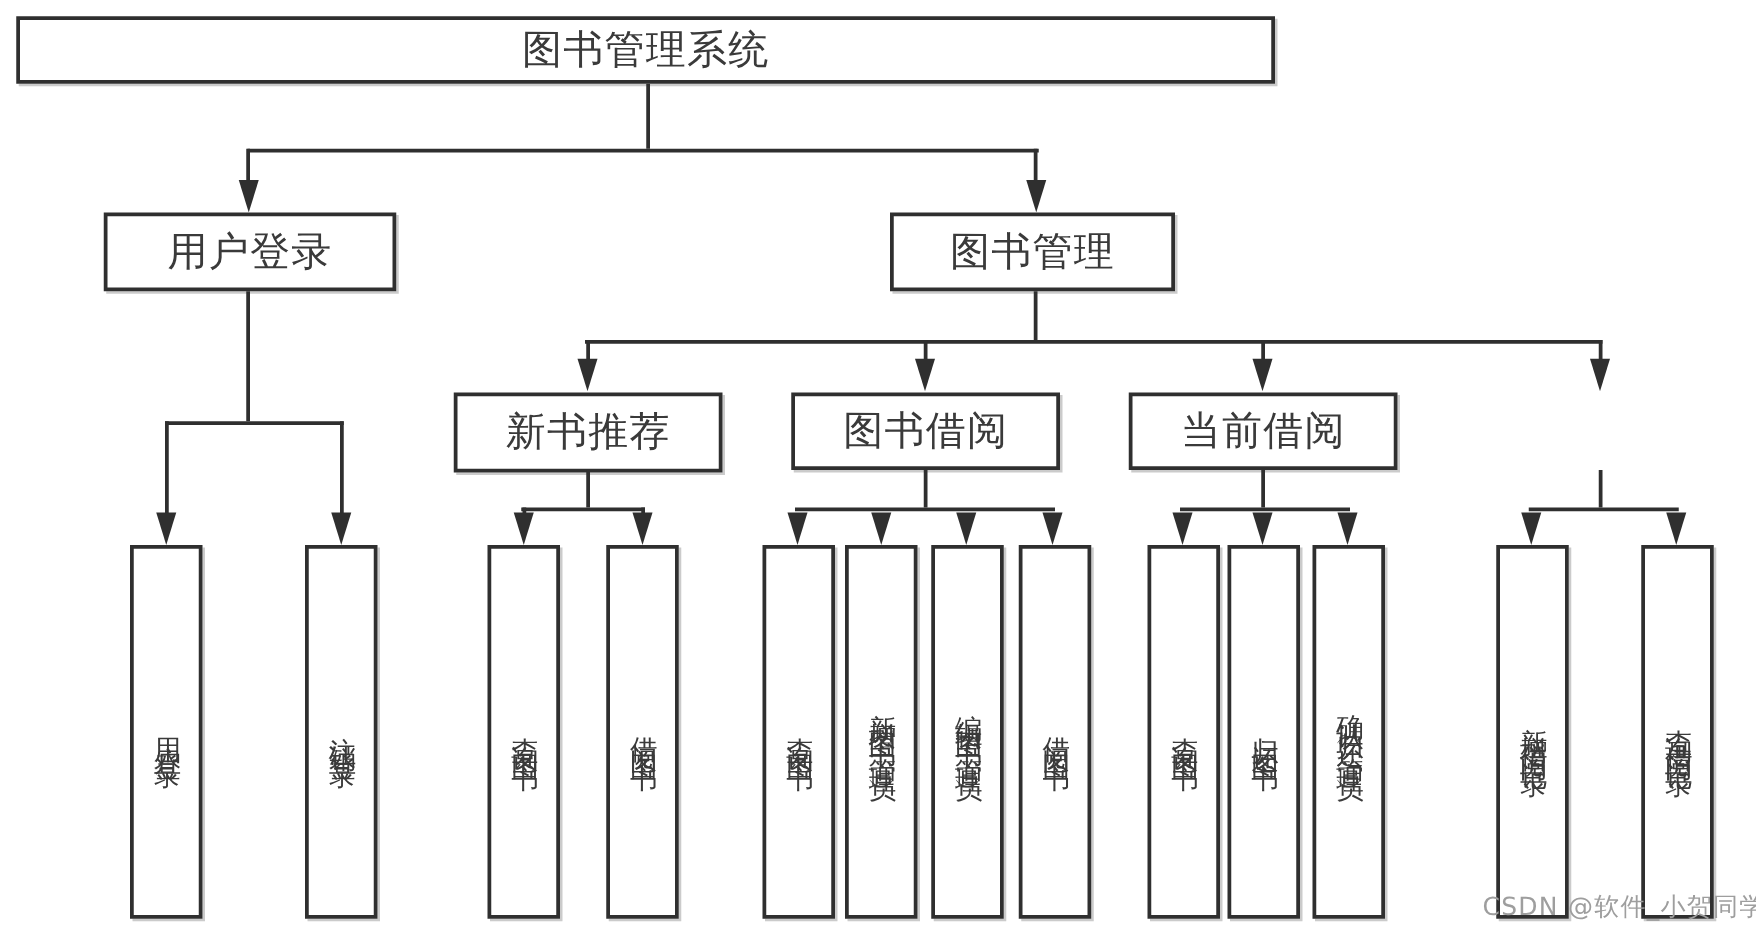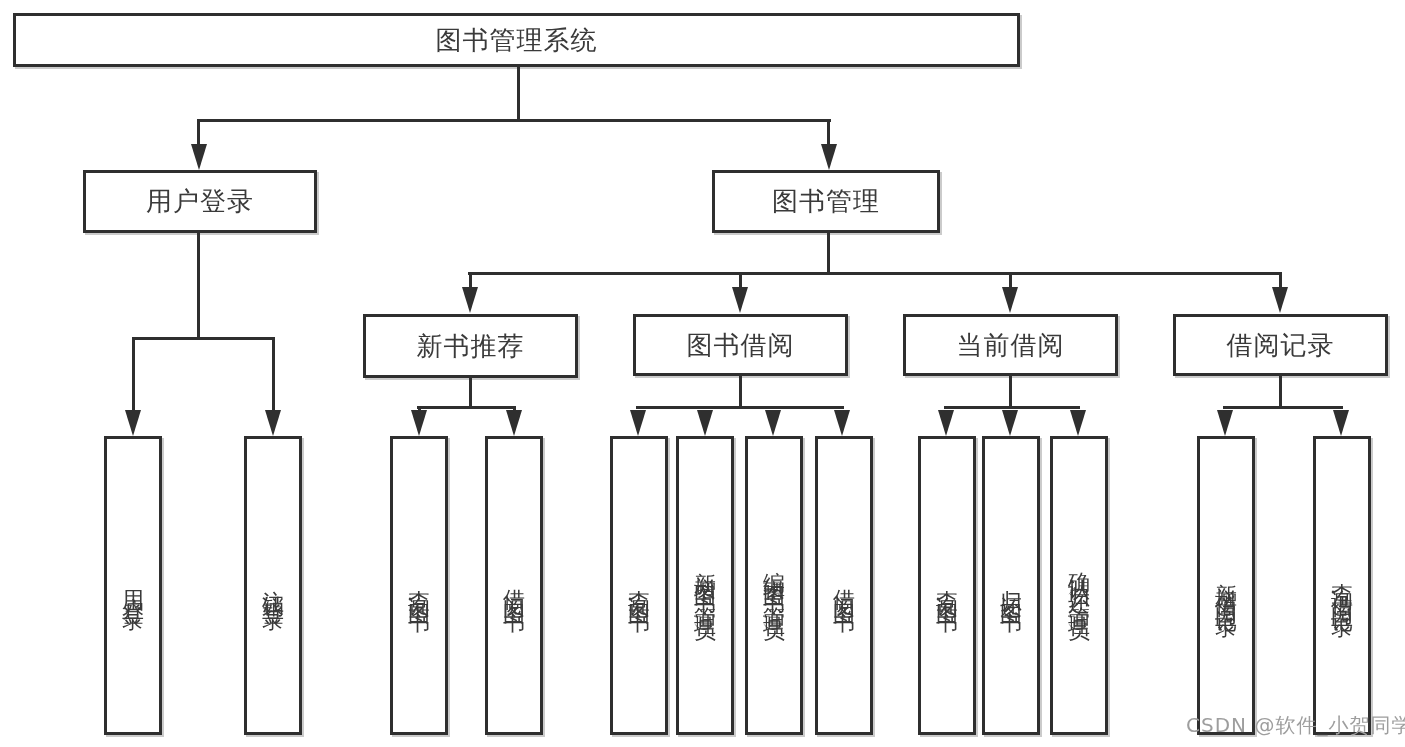--- a/index.html
+++ b/index.html
@@ -6,21 +6,21 @@
   body{font-family:"DejaVu Sans","Liberation Sans",sans-serif;}
   #canvas{
     position:relative;width:1405px;height:747px;background:#ffffff;overflow:hidden;
   }
   .box{
     position:absolute;box-sizing:border-box;background:#ffffff;
     border:3px solid #2f2f2f;color:#3a3a3a;
     display:flex;align-items:center;justify-content:center;
     box-shadow:2px 2px 0 rgba(140,140,140,0.45);
   }
-  .hnode{font-size:26px;letter-spacing:1px;}
+  .hnode{font-size:32px;letter-spacing:1px;}
   .leaf{
     writing-mode:vertical-rl;text-orientation:mixed;
     font-size:22px;letter-spacing:7px;line-height:1;
   }
   .vline{position:absolute;width:3px;background:#2f2f2f;}
   .hline{position:absolute;height:3px;background:#2f2f2f;}
   .ahead{
     position:absolute;width:0;height:0;
     border-left:8px solid transparent;border-right:8px solid transparent;
     border-top:26px solid #2f2f2f;
@@ -61,21 +61,20 @@
   <div class="vline" style="left:1009px;top:272px;height:17px"></div>
   <div class="vline" style="left:1279px;top:272px;height:17px"></div>
   <div class="ahead" style="left:462px;top:287px"></div>
   <div class="ahead" style="left:732px;top:287px"></div>
   <div class="ahead" style="left:1002px;top:287px"></div>
   <div class="ahead" style="left:1272px;top:287px"></div>
 
   <div class="box hnode" style="left:363px;top:314px;width:215px;height:64px">新书推荐</div>
   <div class="box hnode" style="left:633px;top:314px;width:215px;height:62px">图书借阅</div>
   <div class="box hnode" style="left:903px;top:314px;width:215px;height:62px">当前借阅</div>
-  <div class="box hnode" style="left:1173px;top:314px;width:215px;height:62px">借阅记录</div>
 
   <div class="vline" style="left:469px;top:376px;height:30px"></div>
   <div class="hline" style="left:417px;top:406px;width:99px"></div>
   <div class="vline" style="left:418px;top:406px;height:8px"></div>
   <div class="vline" style="left:513px;top:406px;height:8px"></div>
   <div class="ahead" style="left:411px;top:410px"></div>
   <div class="ahead" style="left:506px;top:410px"></div>
 
   <div class="vline" style="left:739px;top:376px;height:30px"></div>
   <div class="hline" style="left:636px;top:406px;width:208px"></div>

